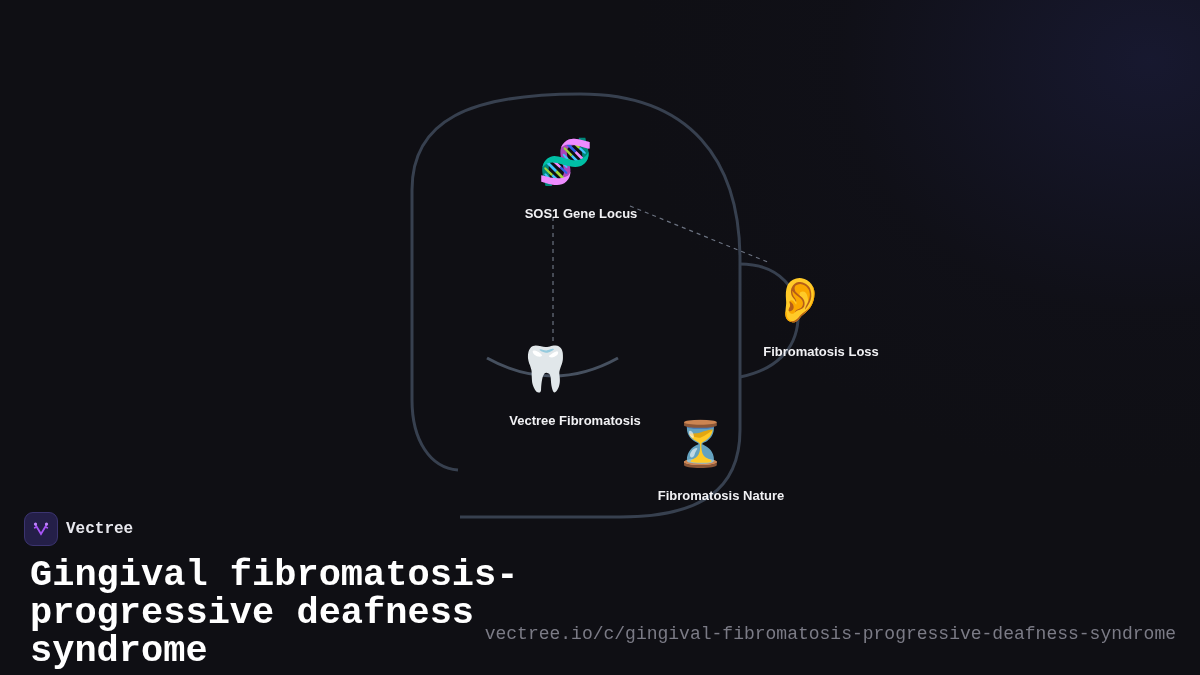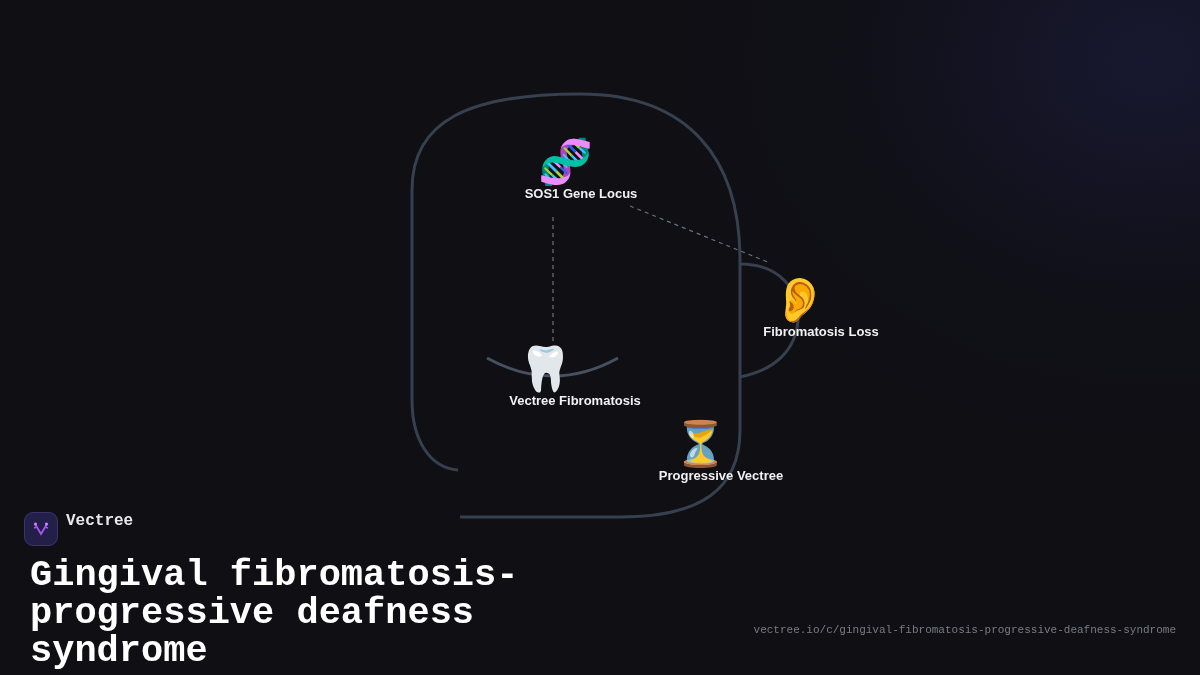--- a/index.html
+++ b/index.html
@@ -11,37 +11,37 @@
   .bg-glow {
     position:absolute; inset:0;
     background:
       radial-gradient(ellipse 520px 420px at 1150px 60px, rgba(30,32,70,0.55), rgba(20,20,40,0.15) 60%, rgba(15,15,20,0) 100%);
   }
   svg.diagram { position:absolute; left:0; top:0; }
   .node { position:absolute; transform:translateX(-50%); text-align:center; }
   .node .emoji { font-size:44px; line-height:48px; display:block; }
   .node .label {
     font-weight:bold; font-size:13px; color:#f1f1f4; white-space:nowrap;
-    display:block; margin-top:0;
+    display:block; margin-top:20px;
   }
-  .brand { position:absolute; left:24px; top:512px; display:flex; align-items:flex-start; gap:8px; }
+  .brand { position:absolute; left:24px; top:512px; display:flex; align-items:center; gap:8px; }
   .logo {
     width:34px; height:34px; border-radius:9px;
     background:#241f48; border:1px solid #3b3470;
     display:flex; align-items:center; justify-content:center; box-sizing:border-box;
   }
   .brand-name { font-family:"Liberation Mono", monospace; font-weight:bold; font-size:16px; color:#e8e8ee; }
   .title {
     position:absolute; left:24px; top:550px; width:520px;
     font-family:"Liberation Mono", monospace; font-weight:bold;
     font-size:37px; line-height:38px; color:#ffffff; margin:6px;
   }
   .url {
     position:absolute; right:24px; top:624px;
-    font-family:"Liberation Mono", monospace; font-size:11px; color:#7b7b86;
+    font-family:"Liberation Mono", monospace; font-size:18px; color:#7b7b86;
   }
 </style>
 </head>
 <body>
 
 <div class="bg-glow"></div>
 
 <svg class="diagram" width="1200" height="675">
 
   <path d="M458,470 C430,468 412,440 412,400 L412,190 C412,120 470,94 580,94 C690,94 740,160 740,260 L740,430 C740,490 700,517 620,517 L460,517" fill="none" stroke="#37404f" stroke-width="3"></path>
@@ -64,21 +64,21 @@
   <span class="label">Vectree Fibromatosis</span>
 </div>
 
 <div class="node" style="left:821px; top:276px;">
   <span class="emoji" style="margin-left:-42px;">👂</span>
   <span class="label">Fibromatosis Loss</span>
 </div>
 
 <div class="node" style="left:721px; top:420px;">
   <span class="emoji" style="margin-left:-40px;">⏳</span>
-  <span class="label">Progressive Vectree</span>
+  <span class="label">Fibromatosis Nature</span>
 </div>
 
 <div class="brand">
   <div class="logo">
     <svg width="20" height="20" viewBox="0 0 20 20">
       <path d="M4,5 L10,15 L16,5" fill="none" stroke="#a855f7" stroke-width="1.8"></path>
       <circle cx="4.5" cy="5" r="1.6" fill="#c084fc"></circle>
       <circle cx="15.5" cy="5" r="1.6" fill="#c084fc"></circle>
       <path d="M3,9 L6,8 M17,9 L14,8" stroke="#a855f7" stroke-width="1.4"></path>
     </svg>

